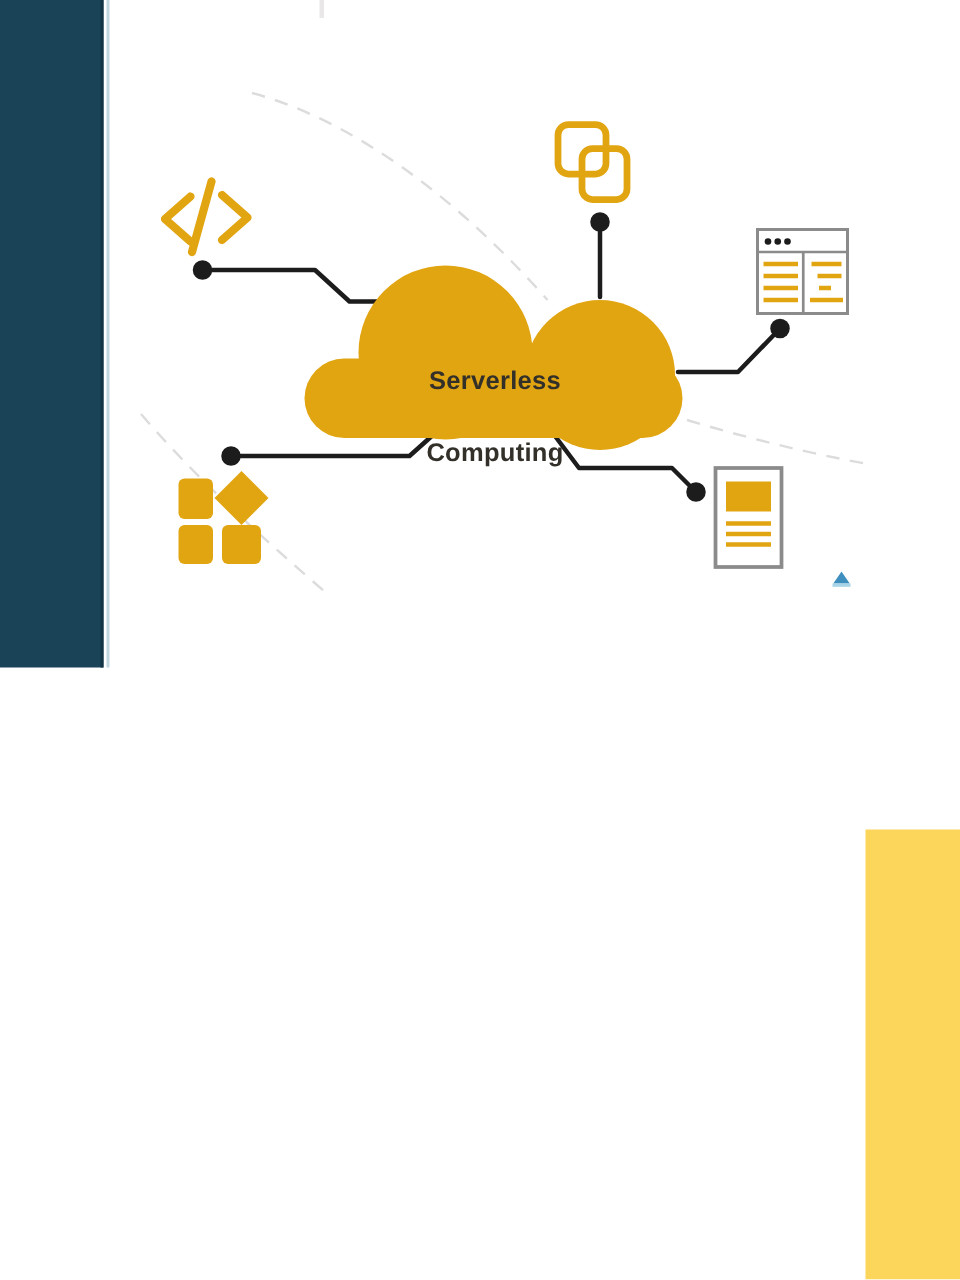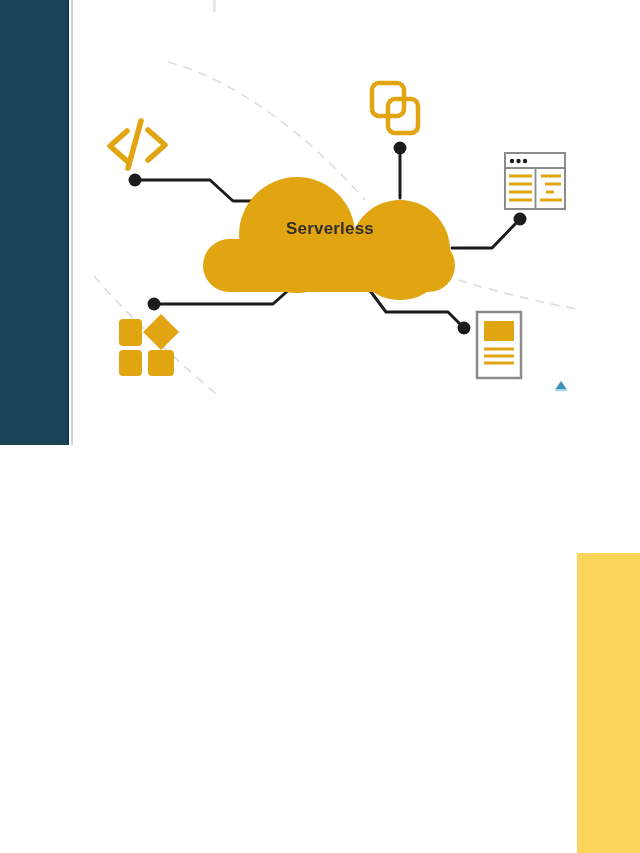--- a/index.html
+++ b/index.html
@@ -29,21 +29,21 @@
   .frame{fill:#FFFFFF;stroke:var(--icon-outline);}
   .frame-line{stroke:var(--icon-outline);stroke-width:1.8;}
   .ink-dot{fill:#1C1C1C;}
   .text-line{stroke:var(--amber);stroke-width:3;stroke-linecap:butt;}
   .glyph-tri{fill:var(--glyph-blue);}
   .glyph-base{fill:var(--glyph-blue-light);}
 
   .cloud-label{position:absolute;left:268px;top:217px;width:124px;text-align:center;
     font-weight:bold;font-size:17px;line-height:23px;color:var(--title-text);
     letter-spacing:.2px;}
-  .cloud-label span{display:block;}
+  .cloud-label span{display:block;margin-top:25px;}
 </style>
 </head>
 <body>
 
 <div class="canvas">
 
   <div class="navy-bar"></div>
   <div class="navy-accent"></div>
   <div class="yellow-block"></div>
   <div class="top-tick"></div>
@@ -119,15 +119,16 @@
     </g>
 
     <g>
       <path class="glyph-tri" d="M561,381 L566.5,389 L555.5,389 Z"></path>
       <rect class="glyph-base" x="555" y="389" width="12" height="2.2"></rect>
     </g>
   </svg>
 
   <div class="cloud-label">
     <span>Serverless</span>
+    <span>Computing</span>
   </div>
 
 </div>
 
 </body></html>

